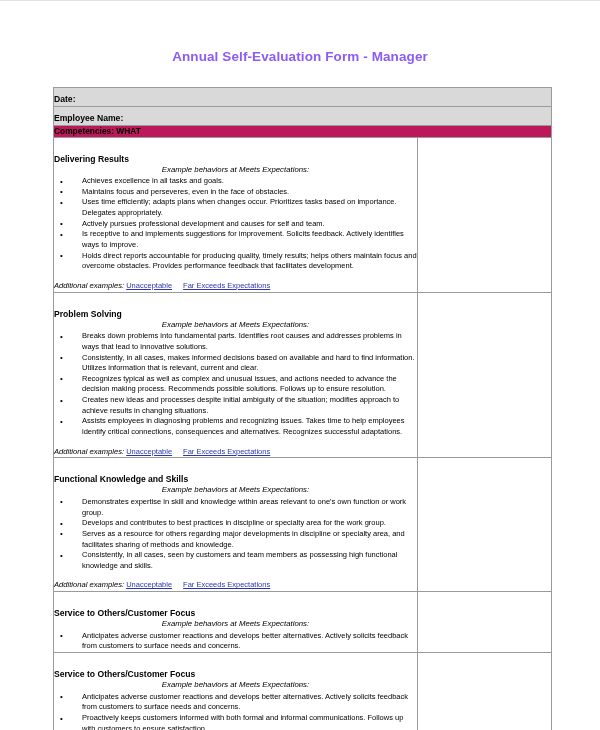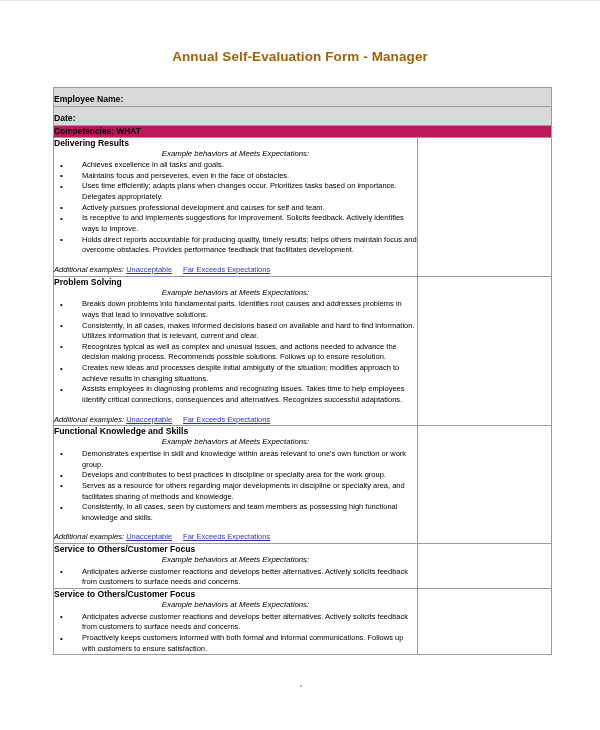--- a/index.html
+++ b/index.html
@@ -23,21 +23,21 @@
     border-top: 1px solid #e2e2e2;
   }
   .doc-title {
     text-align: center;
     font-size: 13.5px;
     font-weight: bold;
     letter-spacing: 0.1px;
     margin: 0;
     padding: 48px 0 0 0;
     line-height: 1.2;
-    color: #a16207;
+    color: #8b5cf6;
   }
   .form-table {
     position: absolute;
     left: 53px;
     top: 86px;
     width: 498px;
     border-collapse: collapse;
     table-layout: fixed;
   }
   .form-table td {
@@ -66,21 +66,21 @@
   .comp-label {
     font-size: 8.4px;
     font-weight: bold;
     padding: 3px 6px 3px 7px;
     line-height: 1.25;
   }
   .sec-title {
     font-size: 8.6px;
     font-weight: bold;
     line-height: 1.3;
-    margin: 0 0 0 0;
+    margin: 16px 0 0 0;
   }
   .sec-sub {
     font-size: 7.8px;
     font-style: italic;
     line-height: 1.35;
     margin: 0 0 1px 0;
     text-align: center;
   }
   ul.behaviors {
     list-style: none;
@@ -140,26 +140,26 @@
   <h1 class="doc-title">Annual Self-Evaluation Form - Manager</h1>
 
   <table class="form-table">
     <colgroup>
       <col style="width:364px">
       <col style="width:134px">
     </colgroup>
     <tbody>
       <tr>
         <td class="shade-dark cell-pad" colspan="2">
+          <span class="field-label">Date:</span>
+        </td>
+      </tr>
+      <tr>
+        <td class="shade-dark cell-pad" colspan="2">
           <span class="field-label">Employee Name:</span>
-        </td>
-      </tr>
-      <tr>
-        <td class="shade-dark cell-pad" colspan="2">
-          <span class="field-label">Date:</span>
         </td>
       </tr>
       <tr>
         <td class="shade-light comp-label" colspan="2">Competencies:  WHAT</td>
       </tr>
 
       <tr>
         <td class="body-cell">
           <div class="sec-title">Delivering Results</div>
           <div class="sec-sub">Example behaviors at Meets Expectations:</div>

